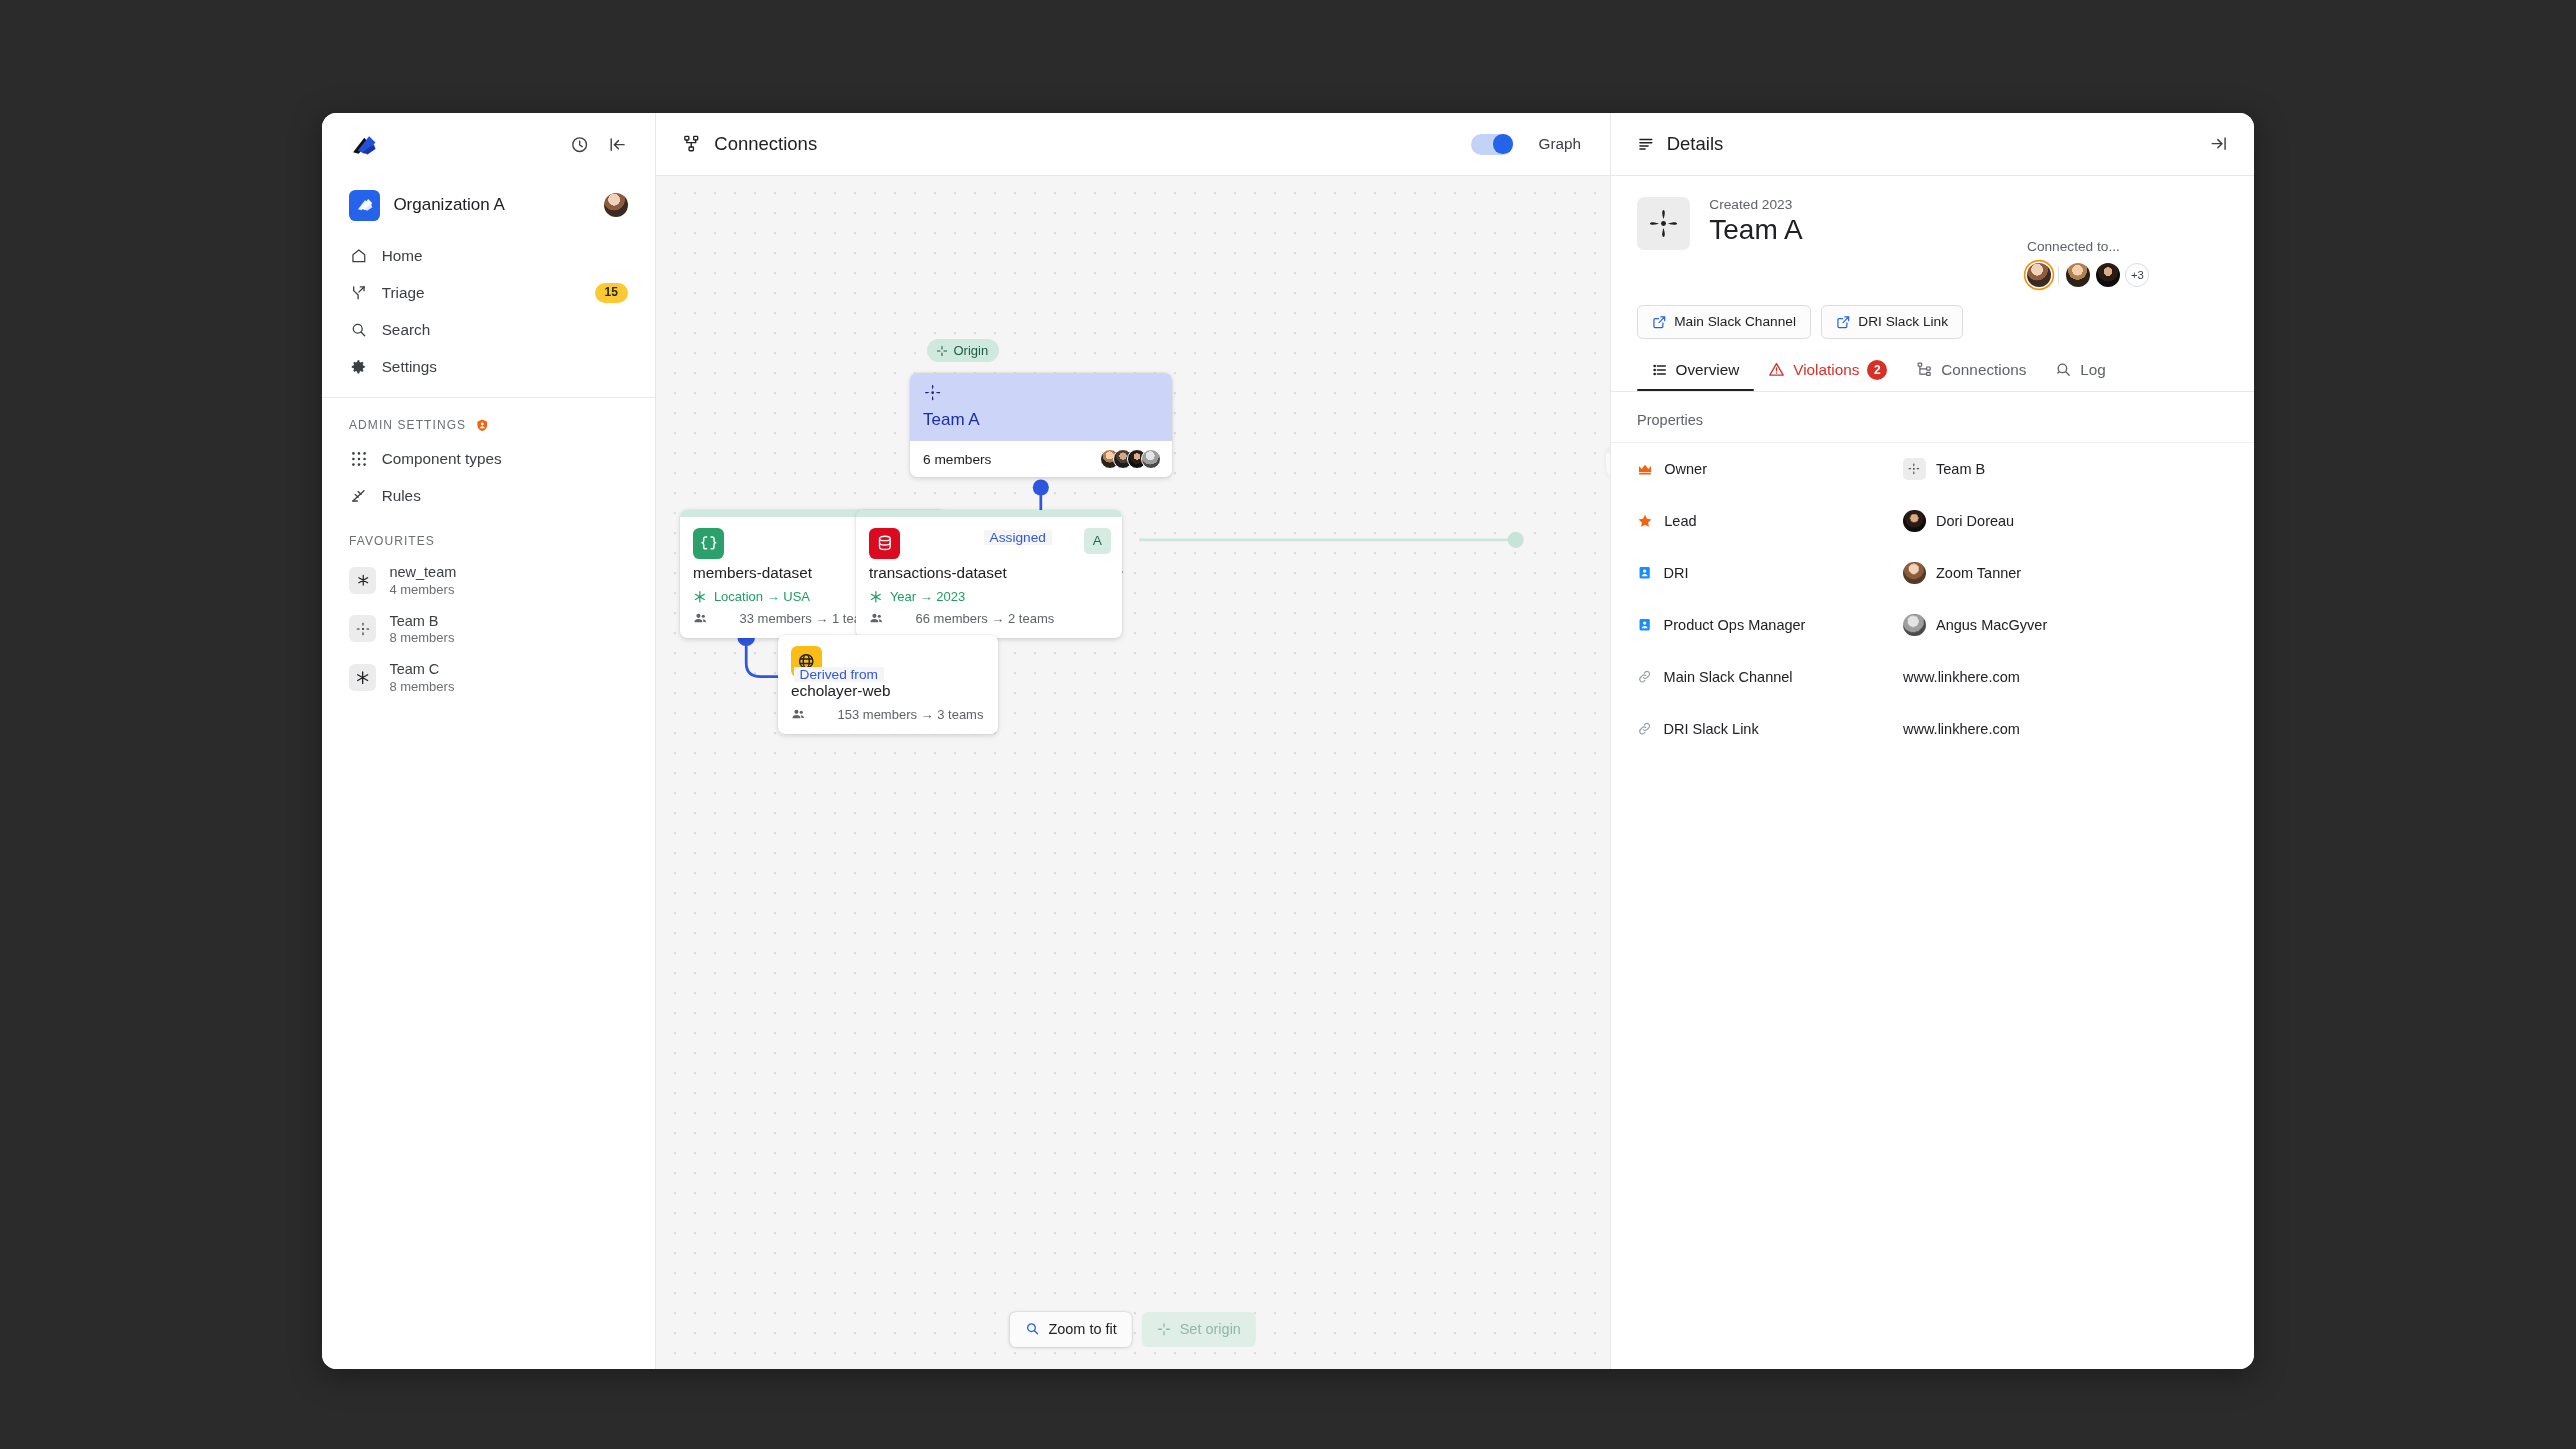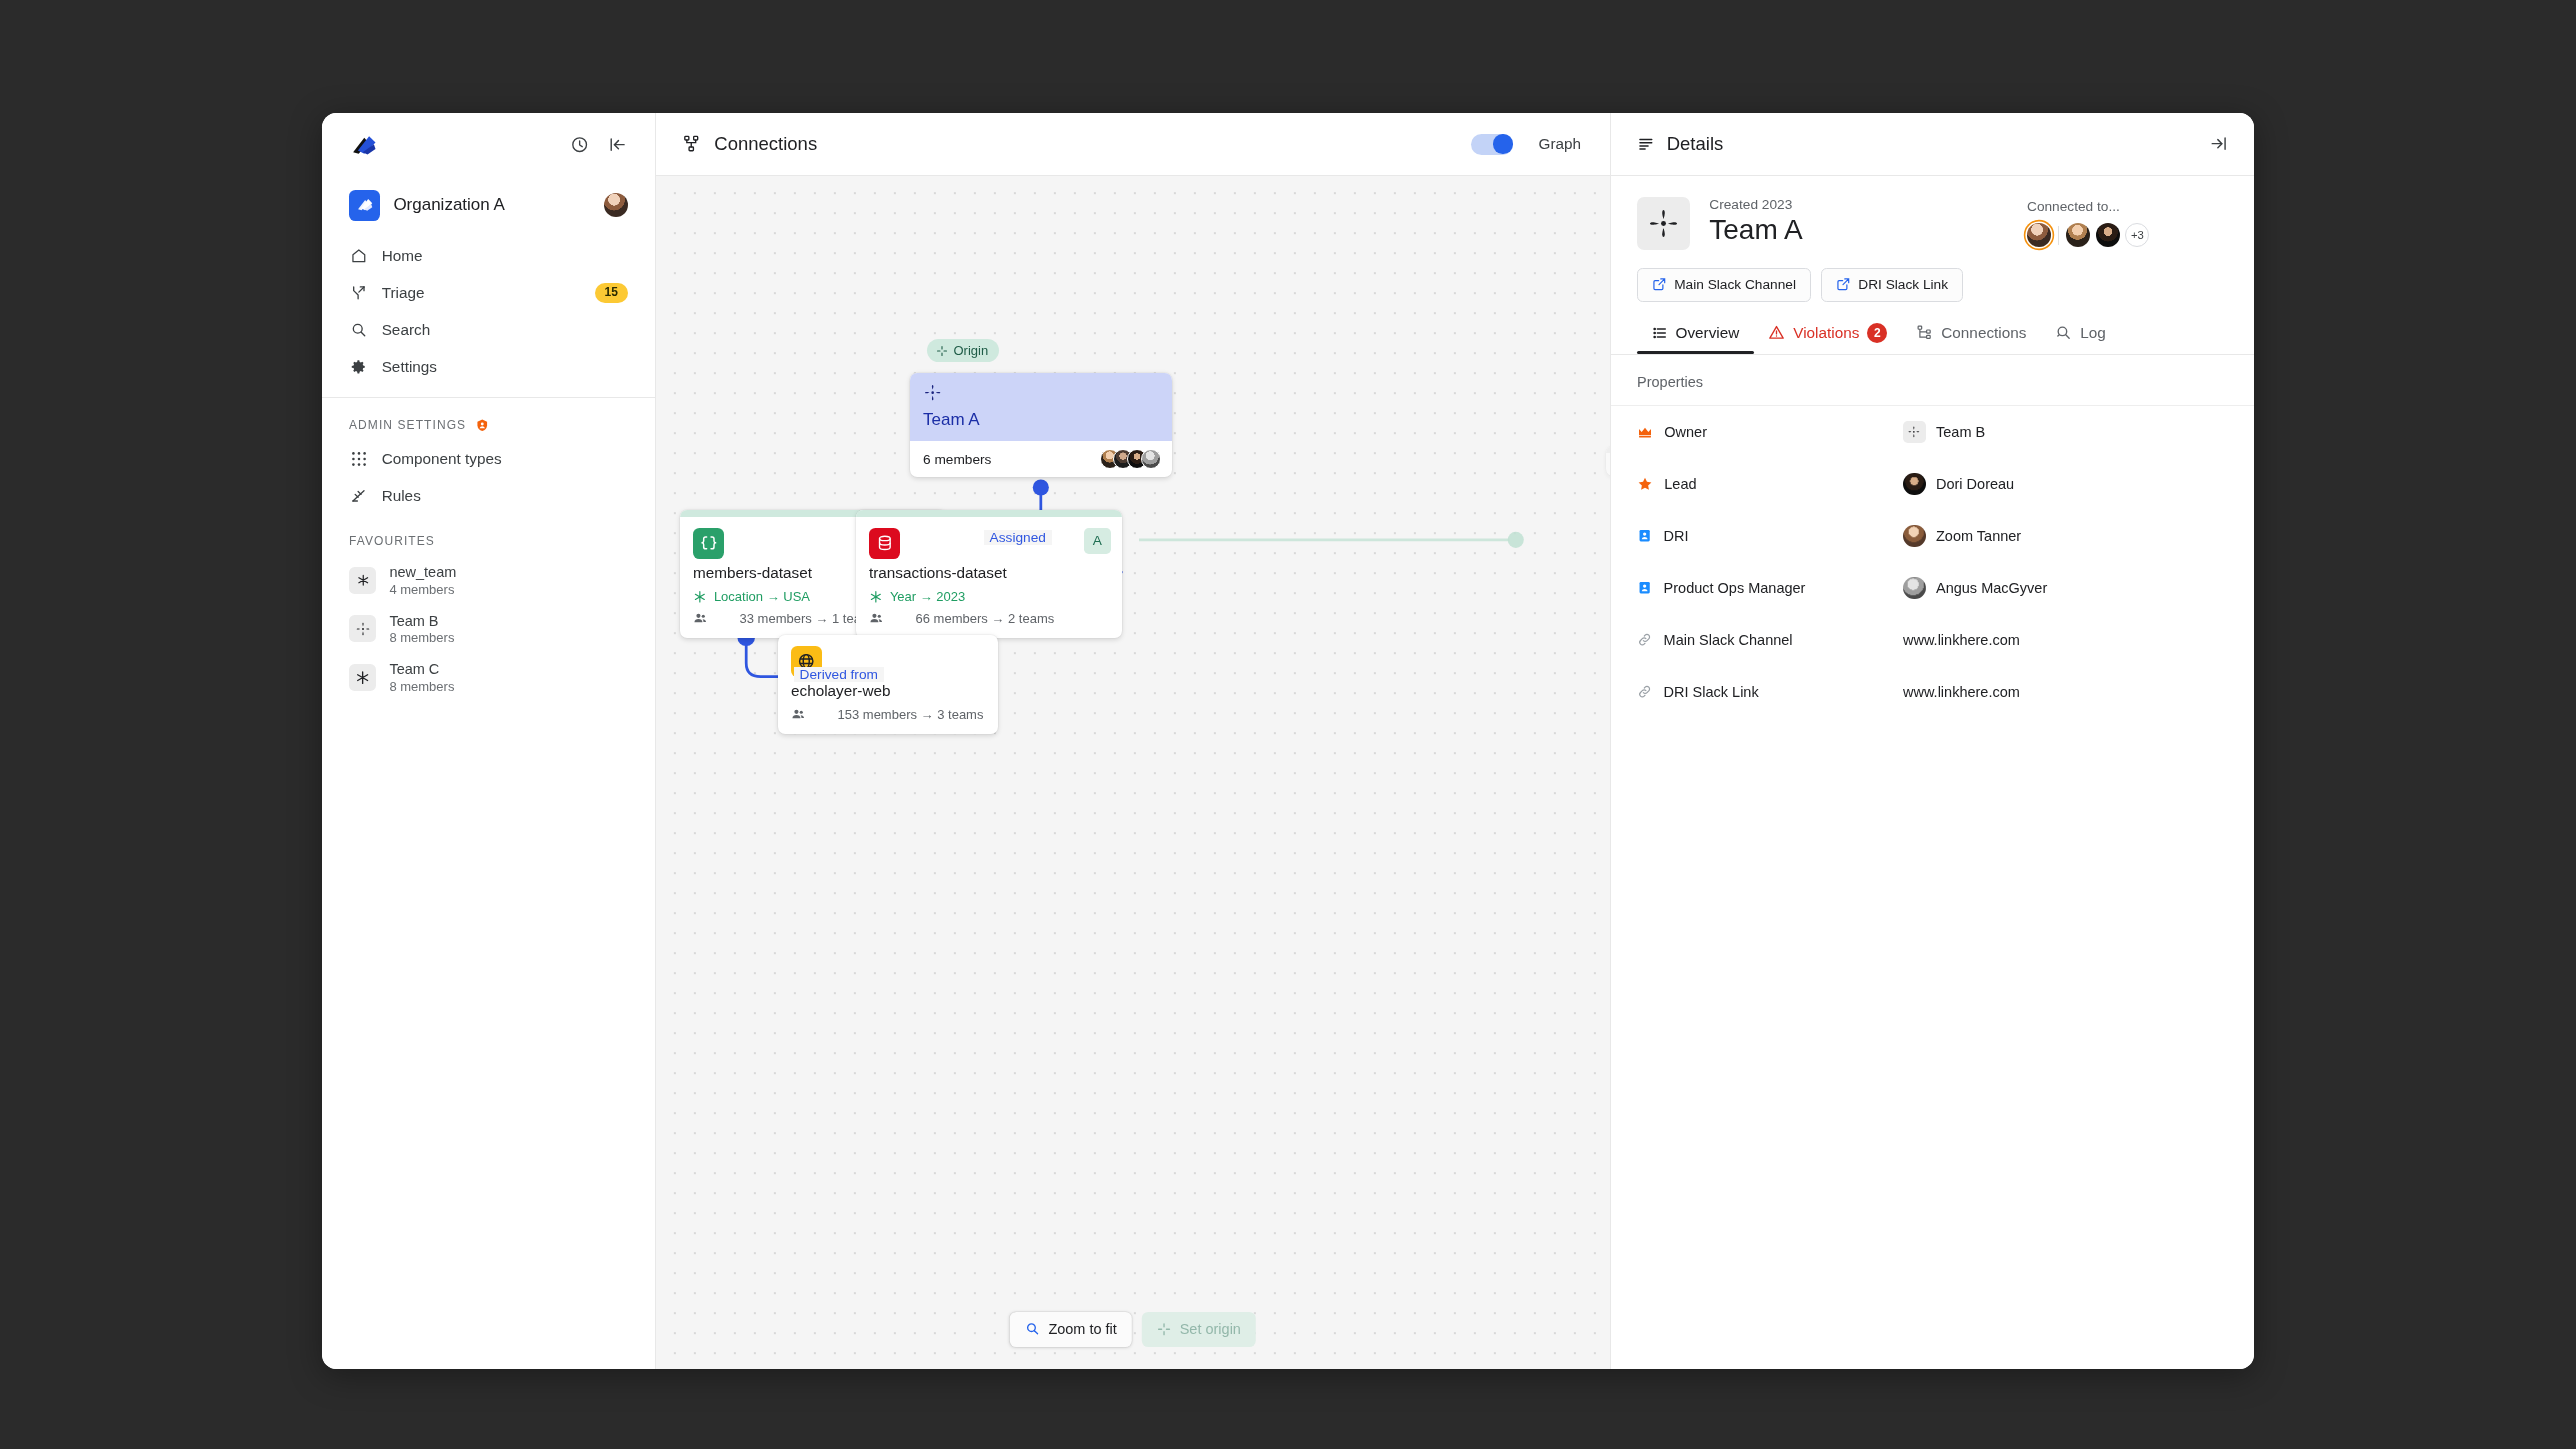--- a/index.html
+++ b/index.html
@@ -263,21 +263,21 @@
   .det-hero { padding: 21px 26px 0 26px; display: flex; gap: 19.3px; }
   .hero-tile {
     width: 53px; height: 53px; flex: 0 0 53px;
     background: #ececec; border-radius: 7.2px;
     display: flex; align-items: center; justify-content: center;
     color: #202124;
   }
   .hero-mid { flex: 1; min-width: 0; }
   .hero-created { font-size: 13.7px; color: #5f6368; }
   .hero-name { font-size: 28px; color: #202124; margin-top: 1.6px; font-weight: 400; }
-  .hero-right { width: 201px; flex: 0 0 201px; padding-top: 1.6px; }
+  .hero-right { width: 201px; flex: 0 0 201px; padding-top: 1.6px; margin-top: 40px; }
   .conn-label { font-size: 13.7px; color: #5f6368; }
   .conn-avatars { display: flex; align-items: center; gap: 5.6px; margin-top: 9.7px; }
   .conn-avatars .avatar { width: 24px; height: 24px; }
   .ring { box-shadow: 0 0 0 1.6px #fff, 0 0 0 3.2px #f4900c; }
   .conn-sep { width: 0.8px; height: 19.3px; background: #e0e0e0; margin: 0 1.6px; }
   .plus-more {
     width: 24px; height: 24px; border-radius: 50%;
     border: 0.8px solid #dadce0;
     display: flex; align-items: center; justify-content: center;
     font-size: 11.3px; color: #3c4043;

